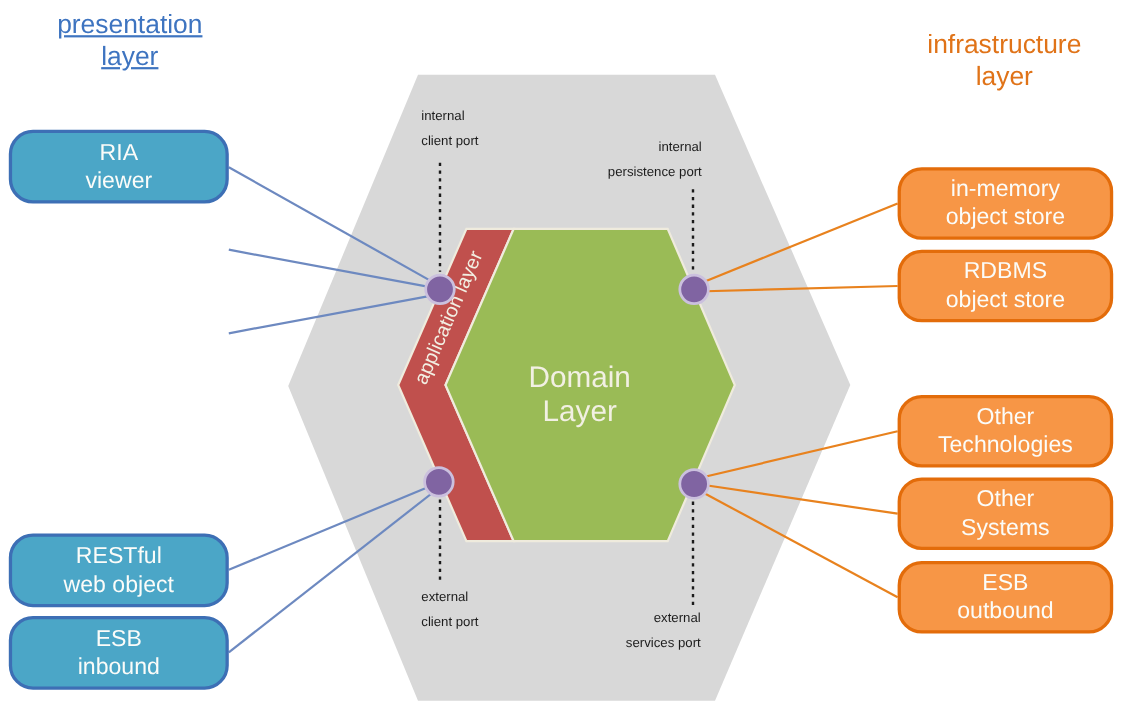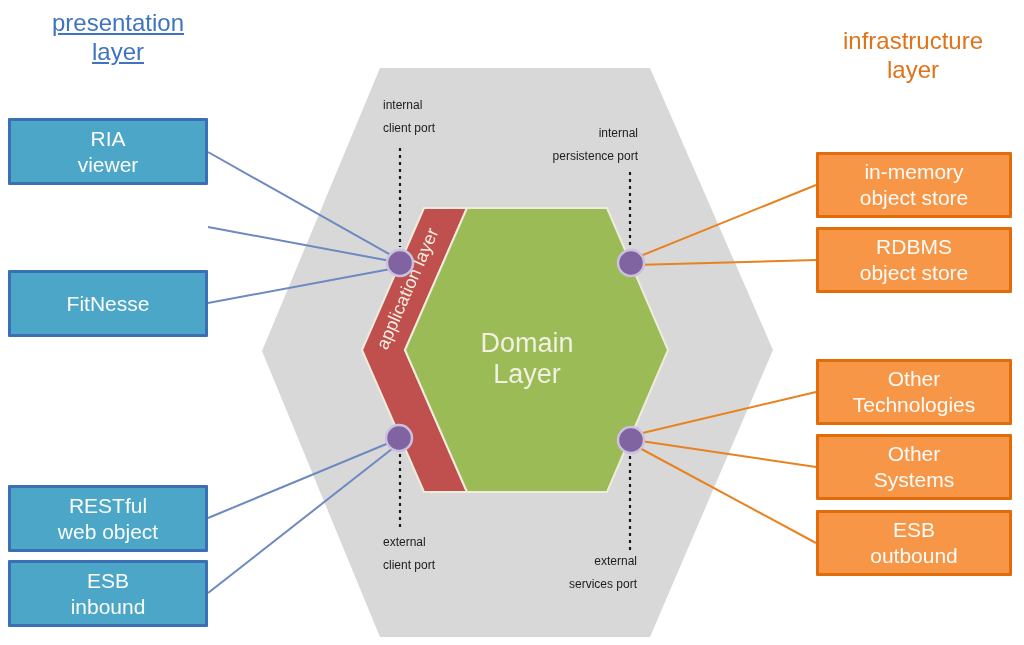--- a/index.html
+++ b/index.html
@@ -13,21 +13,21 @@
     position:absolute; width:200px; text-align:center;
     font-size:24px; line-height:29px; white-space:pre-line; font-weight:400;
   }
   .presentation-title { left:18px; top:8px; color:#3E74C0;text-decoration:underline; }
   .infrastructure-title { left:813px; top:26px; color:#E07318; }
 
   .box {
     position:absolute; box-sizing:border-box;
     display:flex; align-items:center; justify-content:center;
     text-align:center; color:#FBFCF9; font-size:21px; line-height:26px;
-    white-space:pre-line; border-radius:1px;
+    white-space:pre-line; border-radius:22px;
   }
   .box.blue  { left:8px;   width:200px; height:67px; background:#4BA6C7; border:3px solid #3D6FB5; }
   .box.orange{ left:816px; width:196px; height:66px; background:#F79646; border:3px solid #E36C0A; }
 
   .port-label {
     position:absolute; font-size:12px; line-height:23px;
     color:#1C1C1C; white-space:pre-line;
   }
   .lbl-internal-client      { left:383px; top:94px;  text-align:left; }
   .lbl-internal-persistence { right:386px; top:122px; text-align:right; }
@@ -83,21 +83,20 @@
     </g>
   </svg>
 
   <div class="layer-title presentation-title">presentation
 layer</div>
   <div class="layer-title infrastructure-title">infrastructure
 layer</div>
 
   <div class="box blue" style="top:118px">RIA
 viewer</div>
-  <div class="box blue" style="top:270px">FitNesse</div>
   <div class="box blue" style="top:485px">RESTful
 web object</div>
   <div class="box blue" style="top:560px">ESB
 inbound</div>
 
   <div class="box orange" style="top:152px">in-memory
 object store</div>
   <div class="box orange" style="top:227px">RDBMS
 object store</div>
   <div class="box orange" style="top:359px">Other

